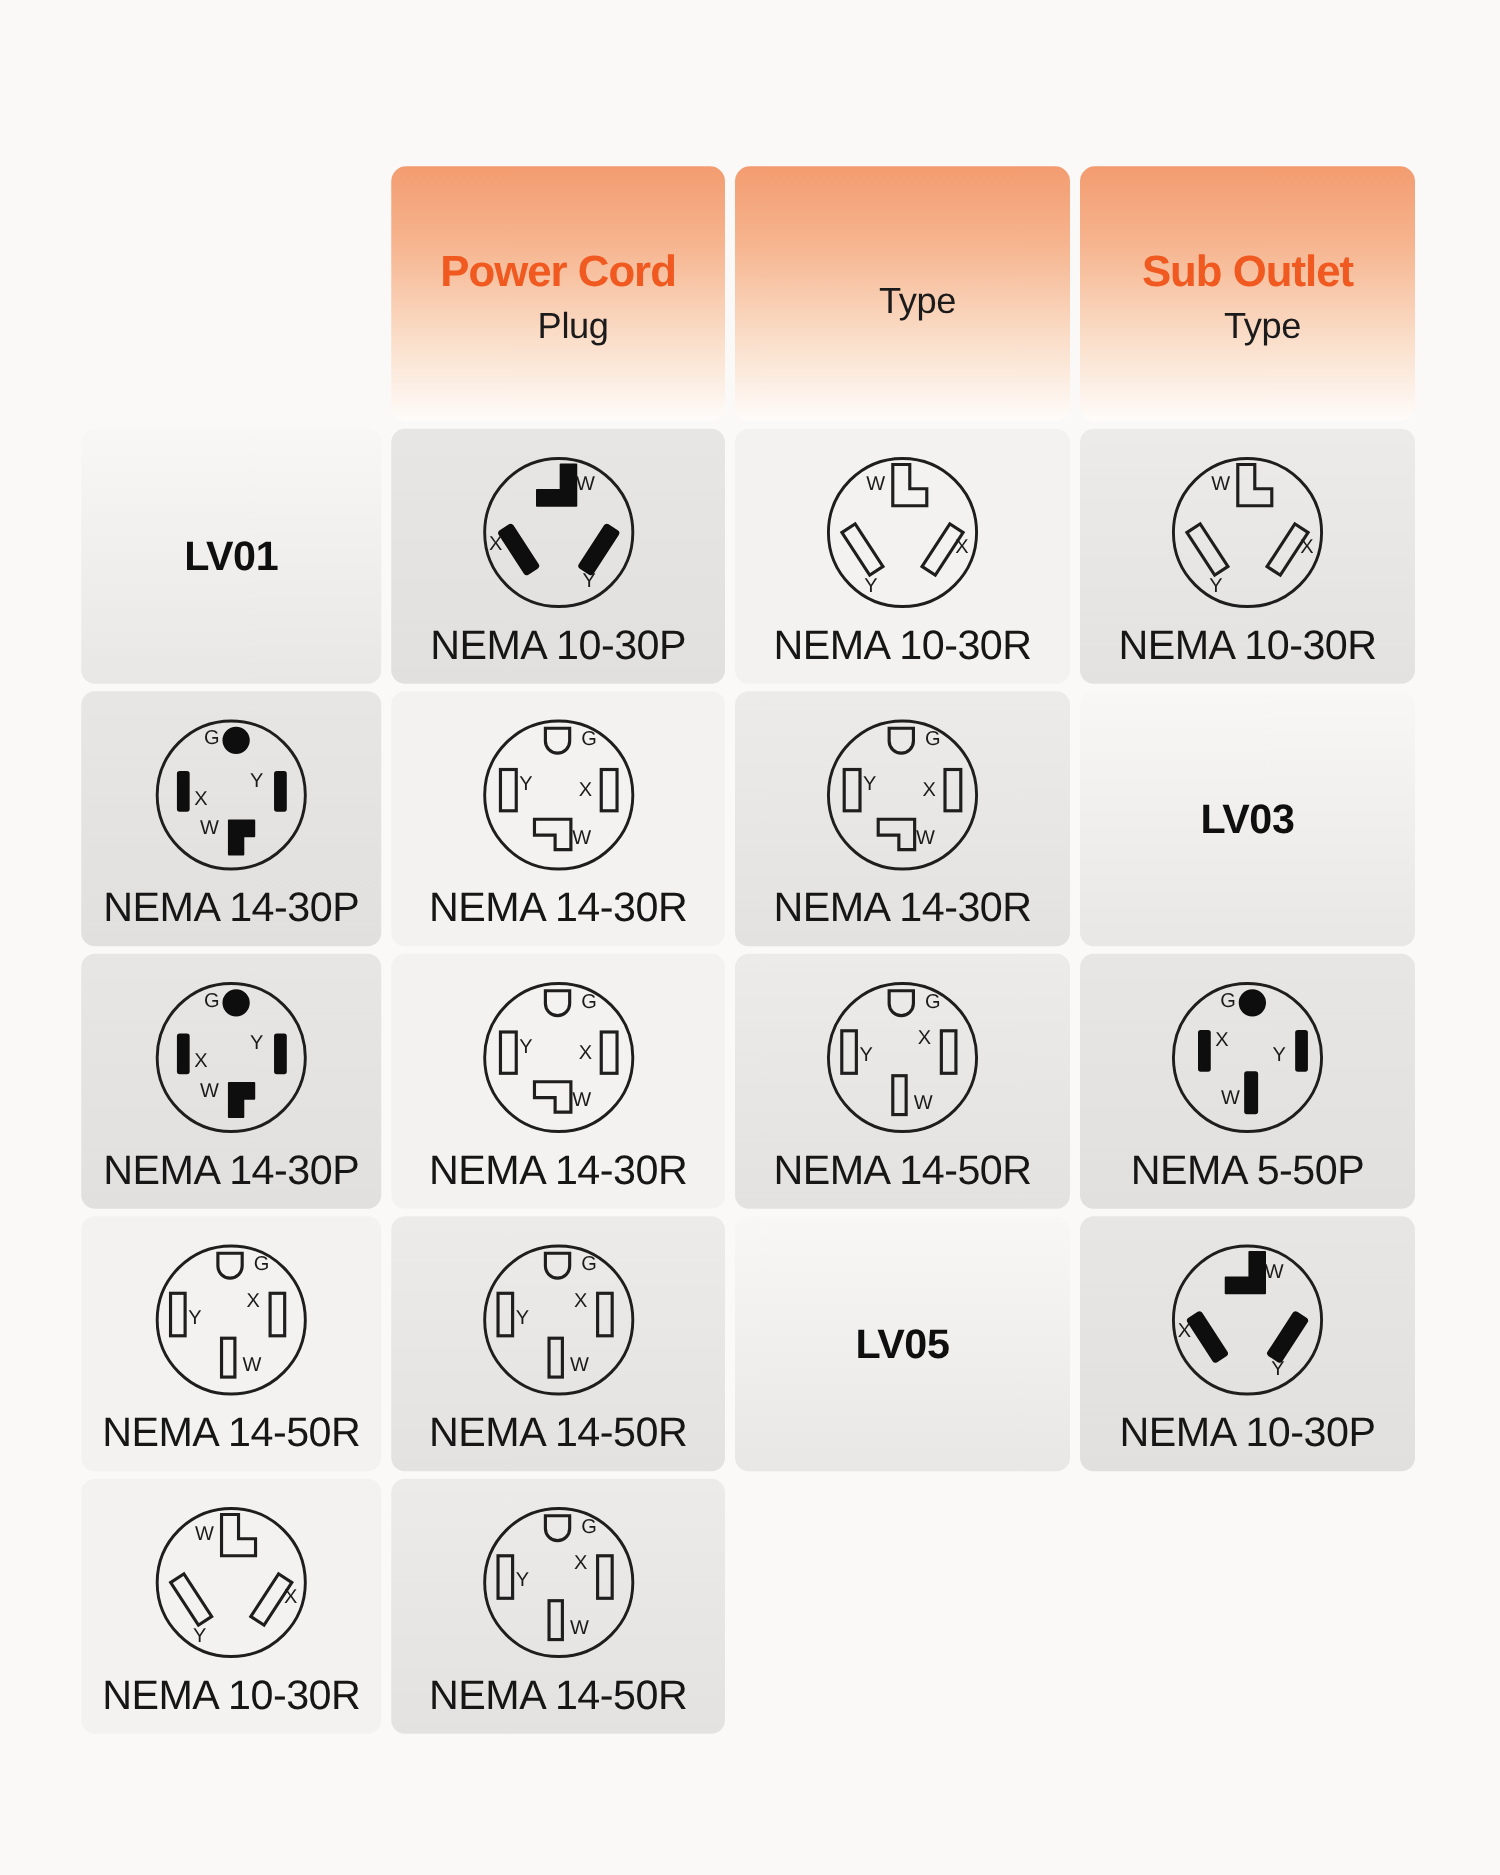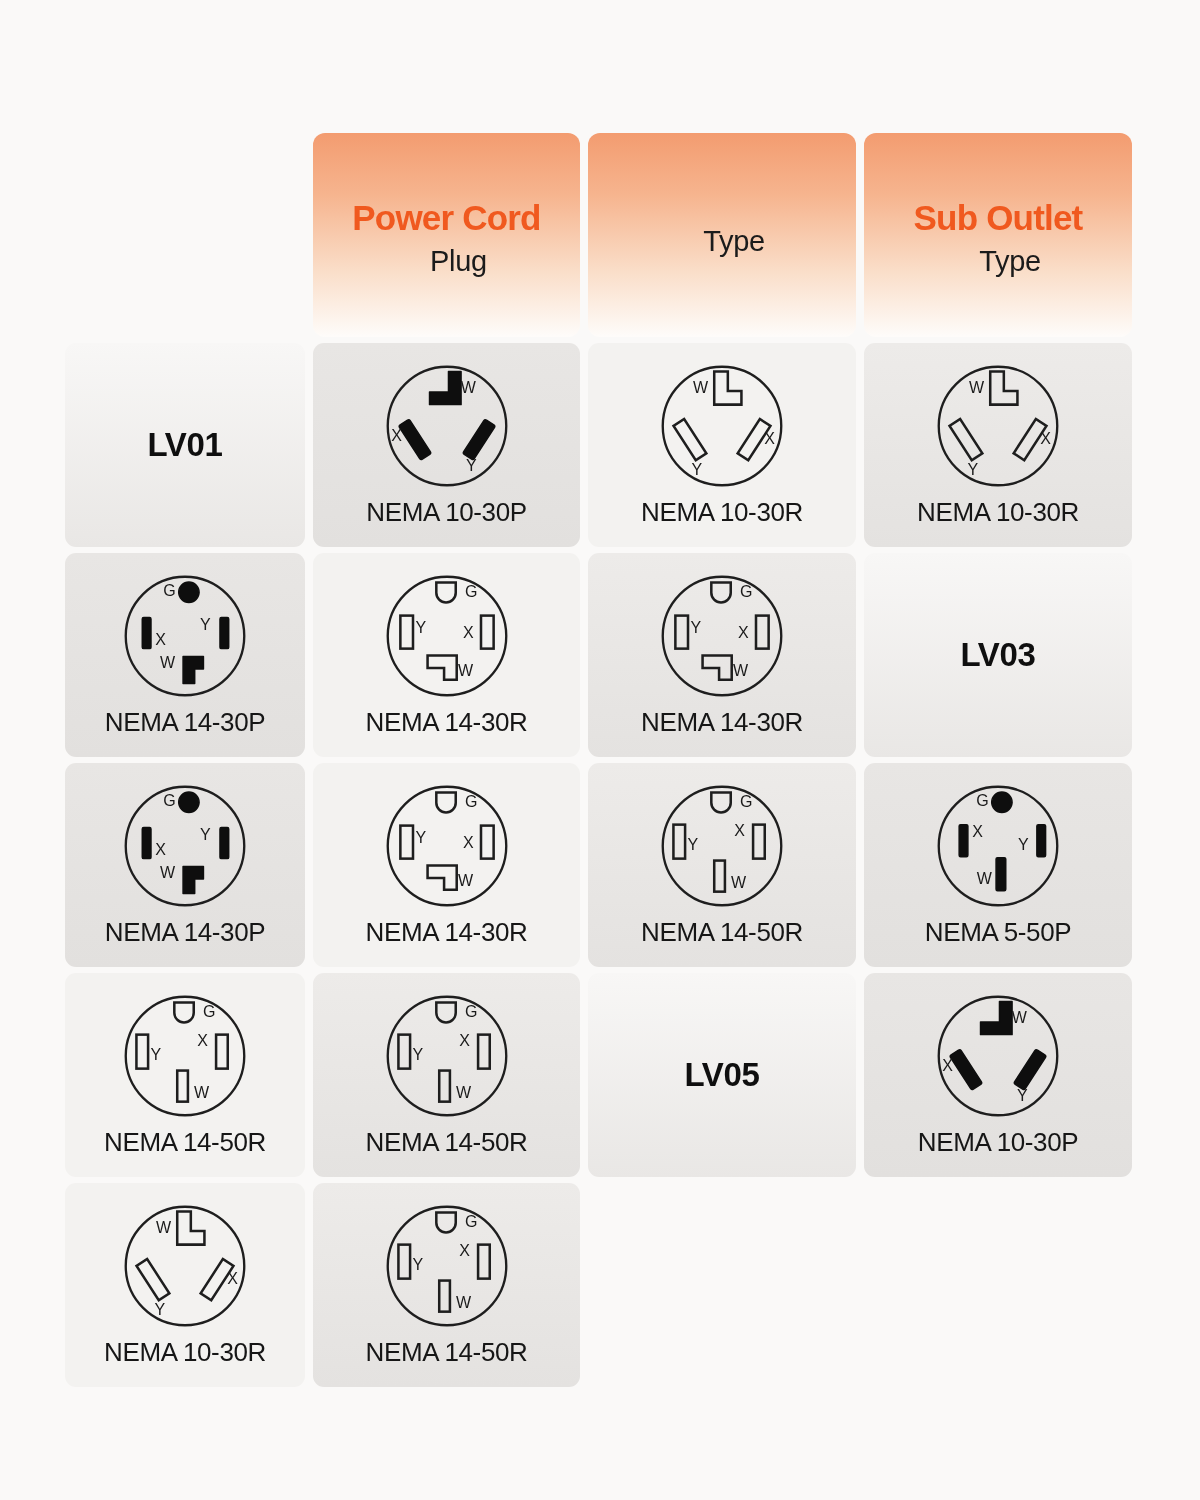--- a/index.html
+++ b/index.html
@@ -42,21 +42,21 @@
   .dcell {
     display:flex; flex-direction:column; align-items:center;
     padding-top:15px;
   }
   .dcell.plug { background:linear-gradient(180deg,#e8e6e4 0%,#e2e0de 100%); }
   .dcell.main { background:#f3f2f0; }
   .dcell.sub  { background:linear-gradient(180deg,#edebe9 0%,#e4e2e0 100%); }
 
   .connector { width:136px; height:136px; display:block; }
   .caption {
-    font-size:26px; color:#161616; letter-spacing:-0.4px; margin-top:3px; white-space:nowrap;
+    font-size:33px; color:#161616; letter-spacing:-0.4px; margin-top:3px; white-space:nowrap;
   }
 
   svg text {
     font-family:"Liberation Sans", sans-serif;
     font-size:16.5px; fill:#1b1b1b;
     text-anchor:middle; dominant-baseline:central;
   }
   .oline  { fill:none; stroke:#1e1e1e; stroke-width:2.4; }
   .slot   { fill:none; stroke:#1e1e1e; stroke-width:2.6; stroke-linejoin:miter; }
   .blade  { fill:#0e0e0e; stroke:#0e0e0e; stroke-width:1.5; stroke-linejoin:round; }

